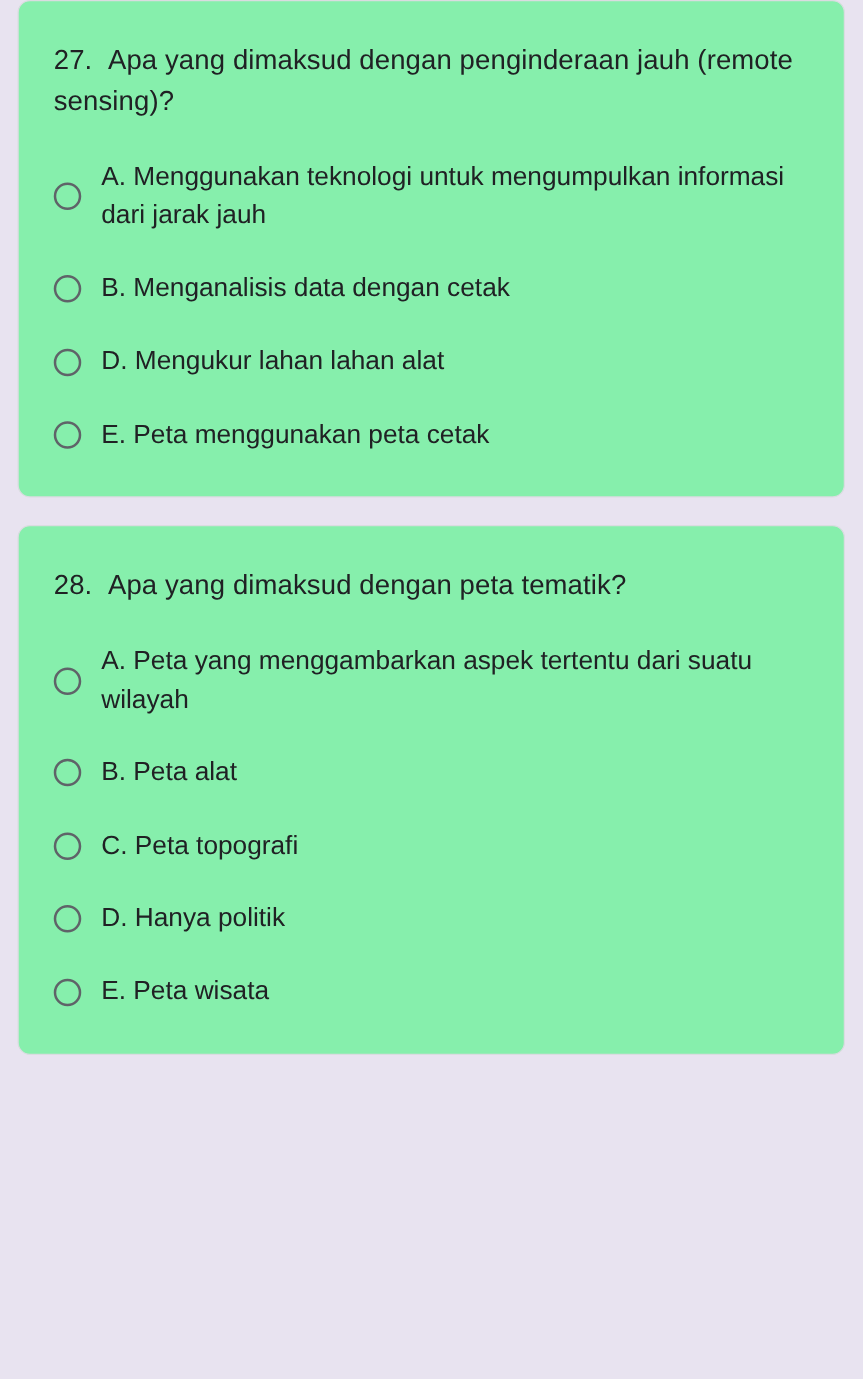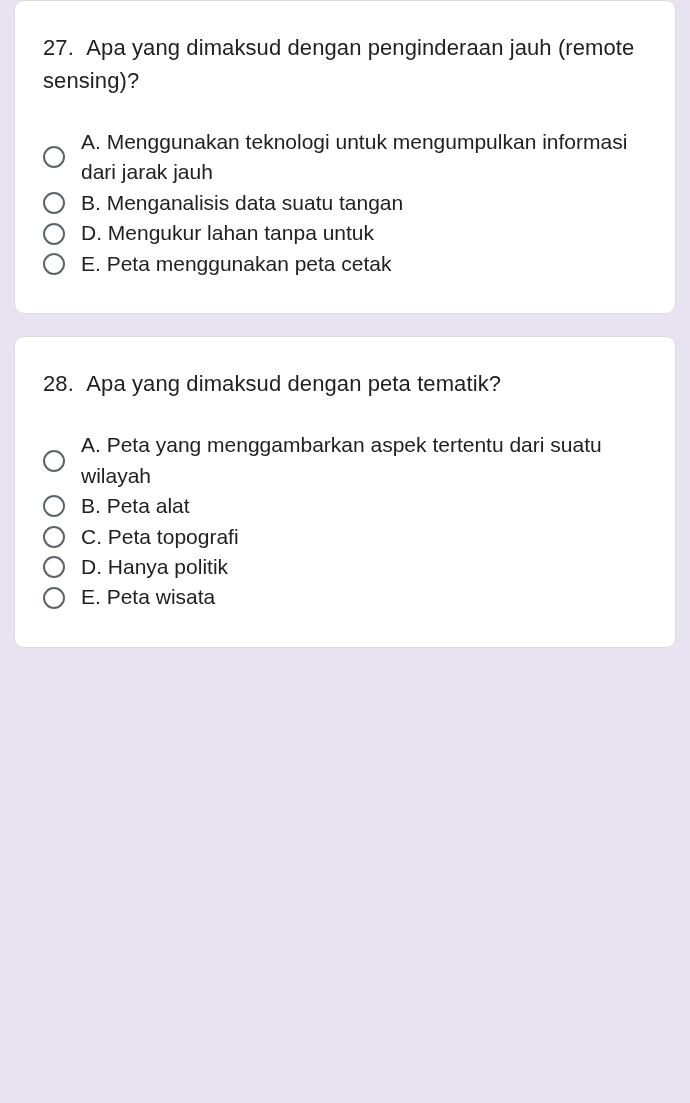--- a/index.html
+++ b/index.html
@@ -7,36 +7,37 @@
     margin: 0;
     padding: 0;
   }
   body {
     font-family: Arial, sans-serif;
     background-color: #e8e3f0;
     width: 690px;
     padding: 0 14px;
   }
   .card {
-    background-color: #ffffff;
+    background-color: #86efac;
     border-radius: 10px;
     padding: 30px 28px 34px 28px;
     margin-bottom: 22px;
     border: 1px solid #dadce0;
   }
   .question-text {
     font-size: 22px;
     color: #202124;
     line-height: 1.5;
     margin-bottom: 30px;
     letter-spacing: 0.1px;
   }
   .options {
     display: flex;
     flex-direction: column;
+    gap: 28px;
   }
   .option-row {
     display: flex;
     align-items: center;
     gap: 16px;
     cursor: pointer;
   }
   .radio {
     width: 22px;
     height: 22px;
@@ -57,25 +58,25 @@
   <div class="question-text">
     <span>27.</span>&nbsp;&nbsp;<span>Apa yang dimaksud dengan penginderaan jauh (remote sensing)?</span>
   </div>
   <div class="options">
     <div class="option-row">
       <div class="radio"></div>
       <div class="option-text">A. Menggunakan  teknologi  untuk mengumpulkan  informasi  dari  jarak jauh</div>
     </div>
     <div class="option-row">
       <div class="radio"></div>
-      <div class="option-text">B.  Menganalisis  data  suatu  tangan</div>
+      <div class="option-text">B.  Menganalisis  data  dengan  cetak</div>
     </div>
     <div class="option-row">
       <div class="radio"></div>
-      <div class="option-text">D.  Mengukur  lahan  tanpa untuk</div>
+      <div class="option-text">D.  Mengukur  lahan  lahan alat</div>
     </div>
     <div class="option-row">
       <div class="radio"></div>
       <div class="option-text">E.  Peta  menggunakan  peta  cetak</div>
     </div>
   </div>
 </div>
 
 <div class="card">
   <div class="question-text">

